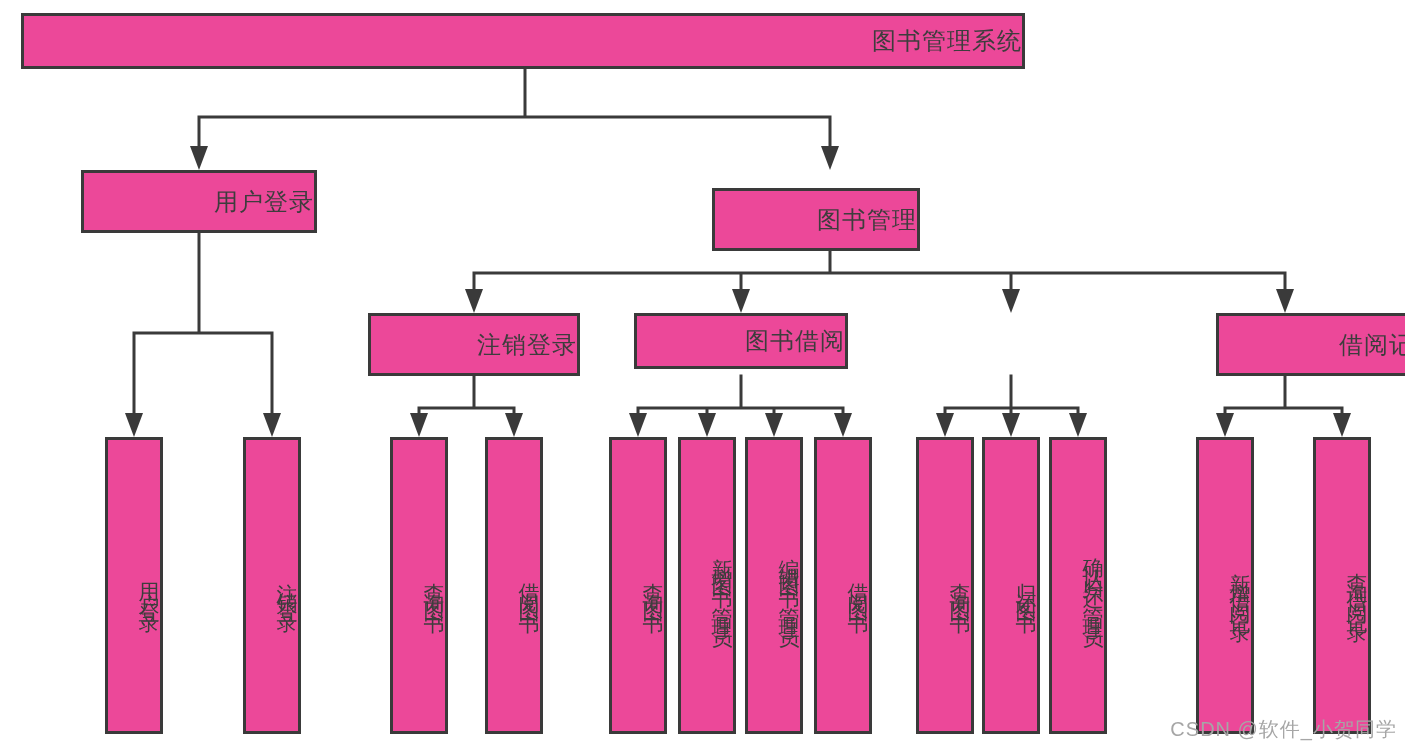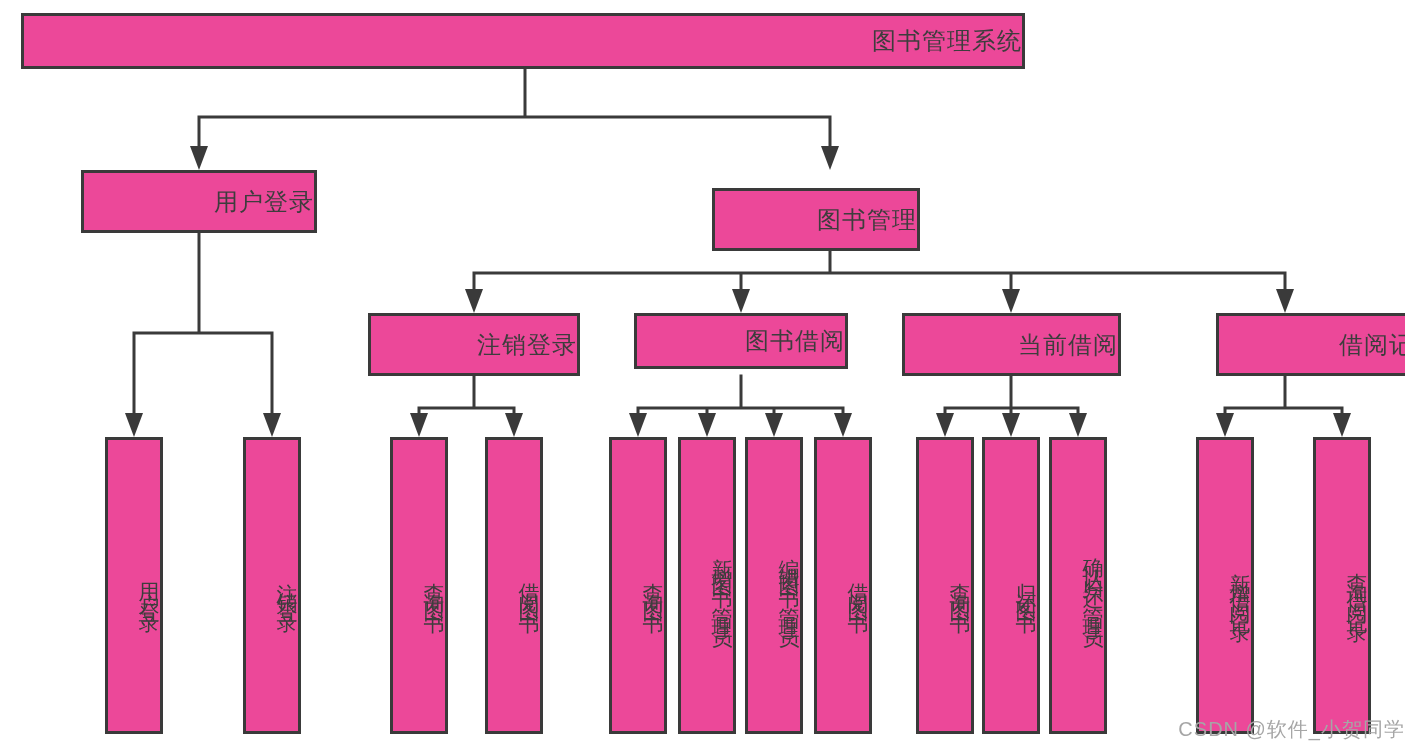--- a/index.html
+++ b/index.html
@@ -26,21 +26,21 @@
     writing-mode:vertical-rl;
     text-orientation:mixed;
     font-size:21px;
     letter-spacing:10px;
     line-height:1;
     color:#3d3d3d;
     white-space:nowrap;
   }
   .watermark{
     position:absolute;
-    right:0;bottom:4px;
+    right:8px;bottom:4px;
     font-size:20px;
     color:#a6a6a6;
     letter-spacing:1px;
     white-space:nowrap;
   }
 </style>
 </head>
 <body>
 
 <div class="canvas">
@@ -86,23 +86,20 @@
   <div class="hbox" style="left:712px;top:188px;width:208px;height:63px">
     <span>图书管理</span>
   </div>
 
   <div class="hbox" style="left:368px;top:313px;width:212px;height:63px">
     <span>注销登录</span>
   </div>
   <div class="hbox" style="left:634px;top:313px;width:214px;height:56px">
     <span>图书借阅</span>
   </div>
-  <div class="hbox" style="left:902px;top:313px;width:219px;height:63px">
-    <span>当前借阅</span>
-  </div>
   <div class="hbox" style="left:1216px;top:313px;width:226px;height:63px">
     <span>借阅记录</span>
   </div>
 
   <div class="vbox" style="left:105px">
     <span>用户登录</span>
   </div>
   <div class="vbox" style="left:243px">
     <span>注销登录</span>
   </div>

